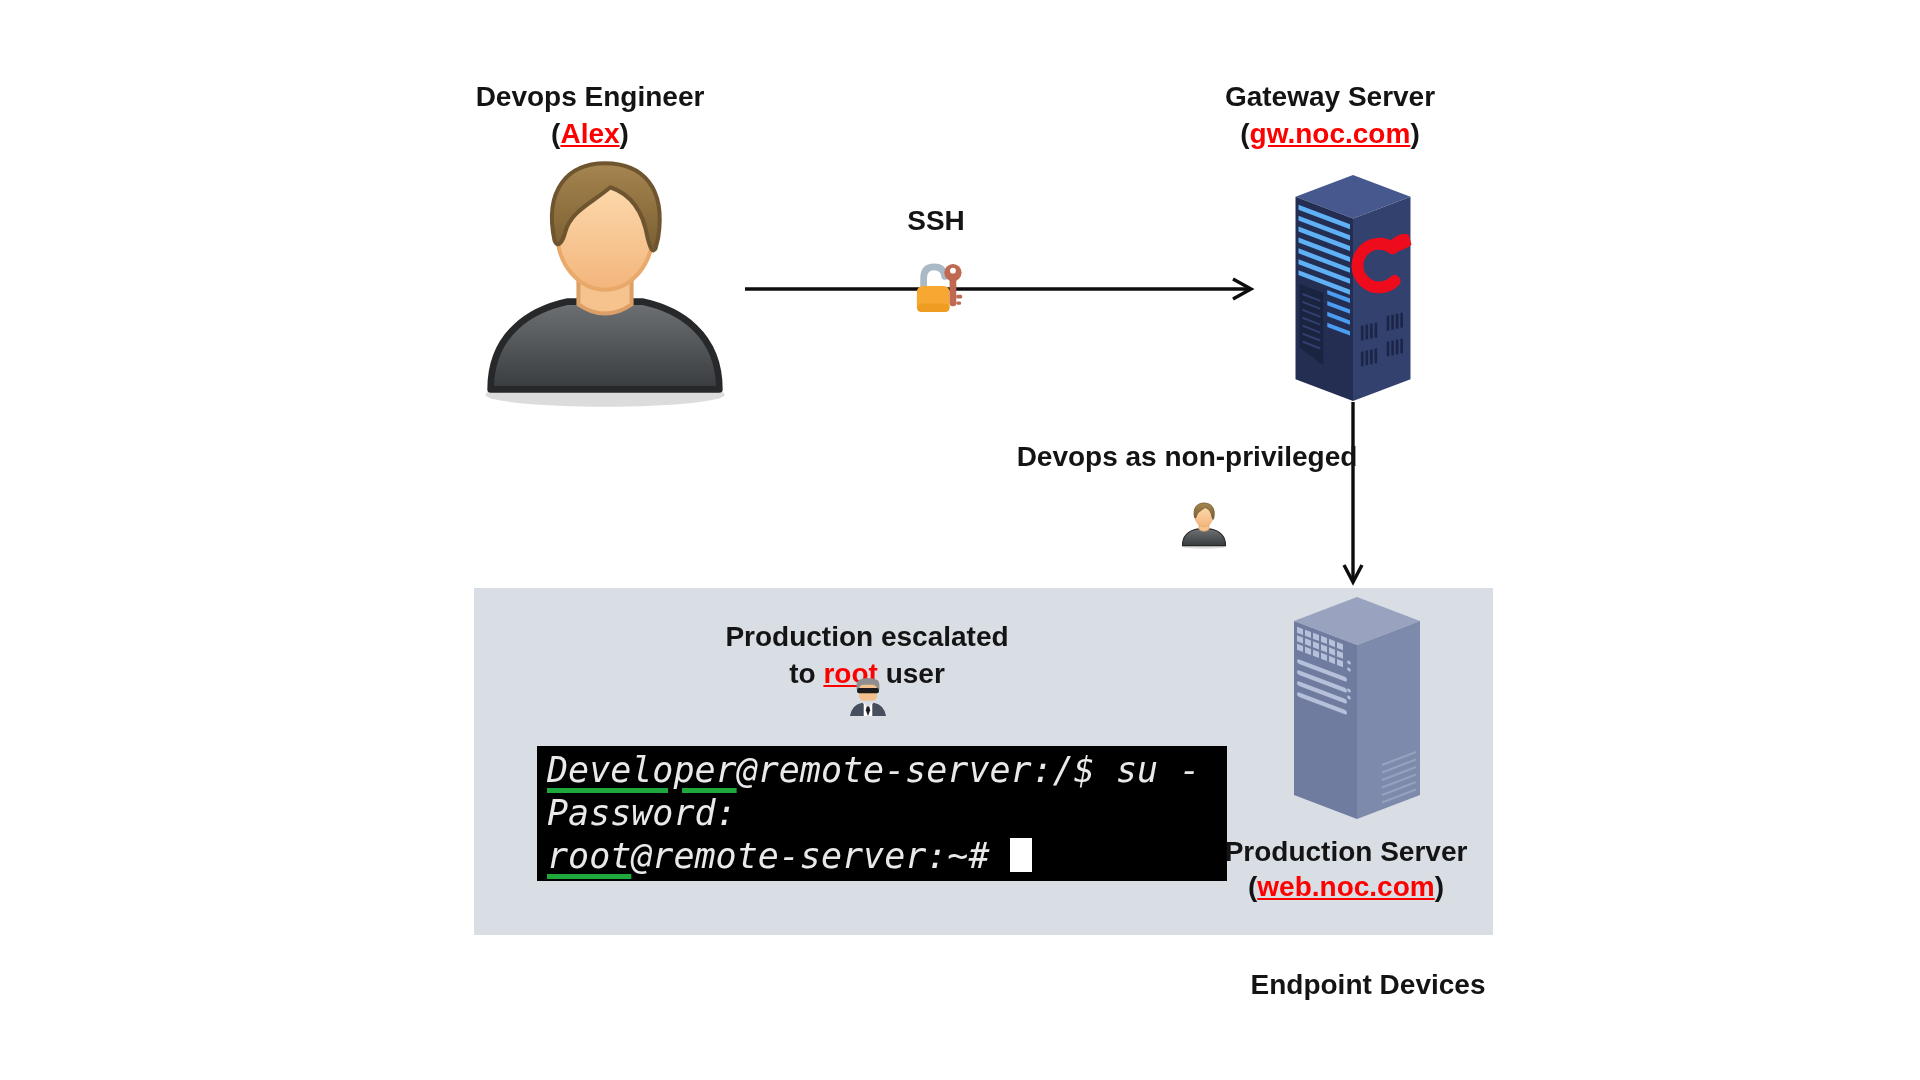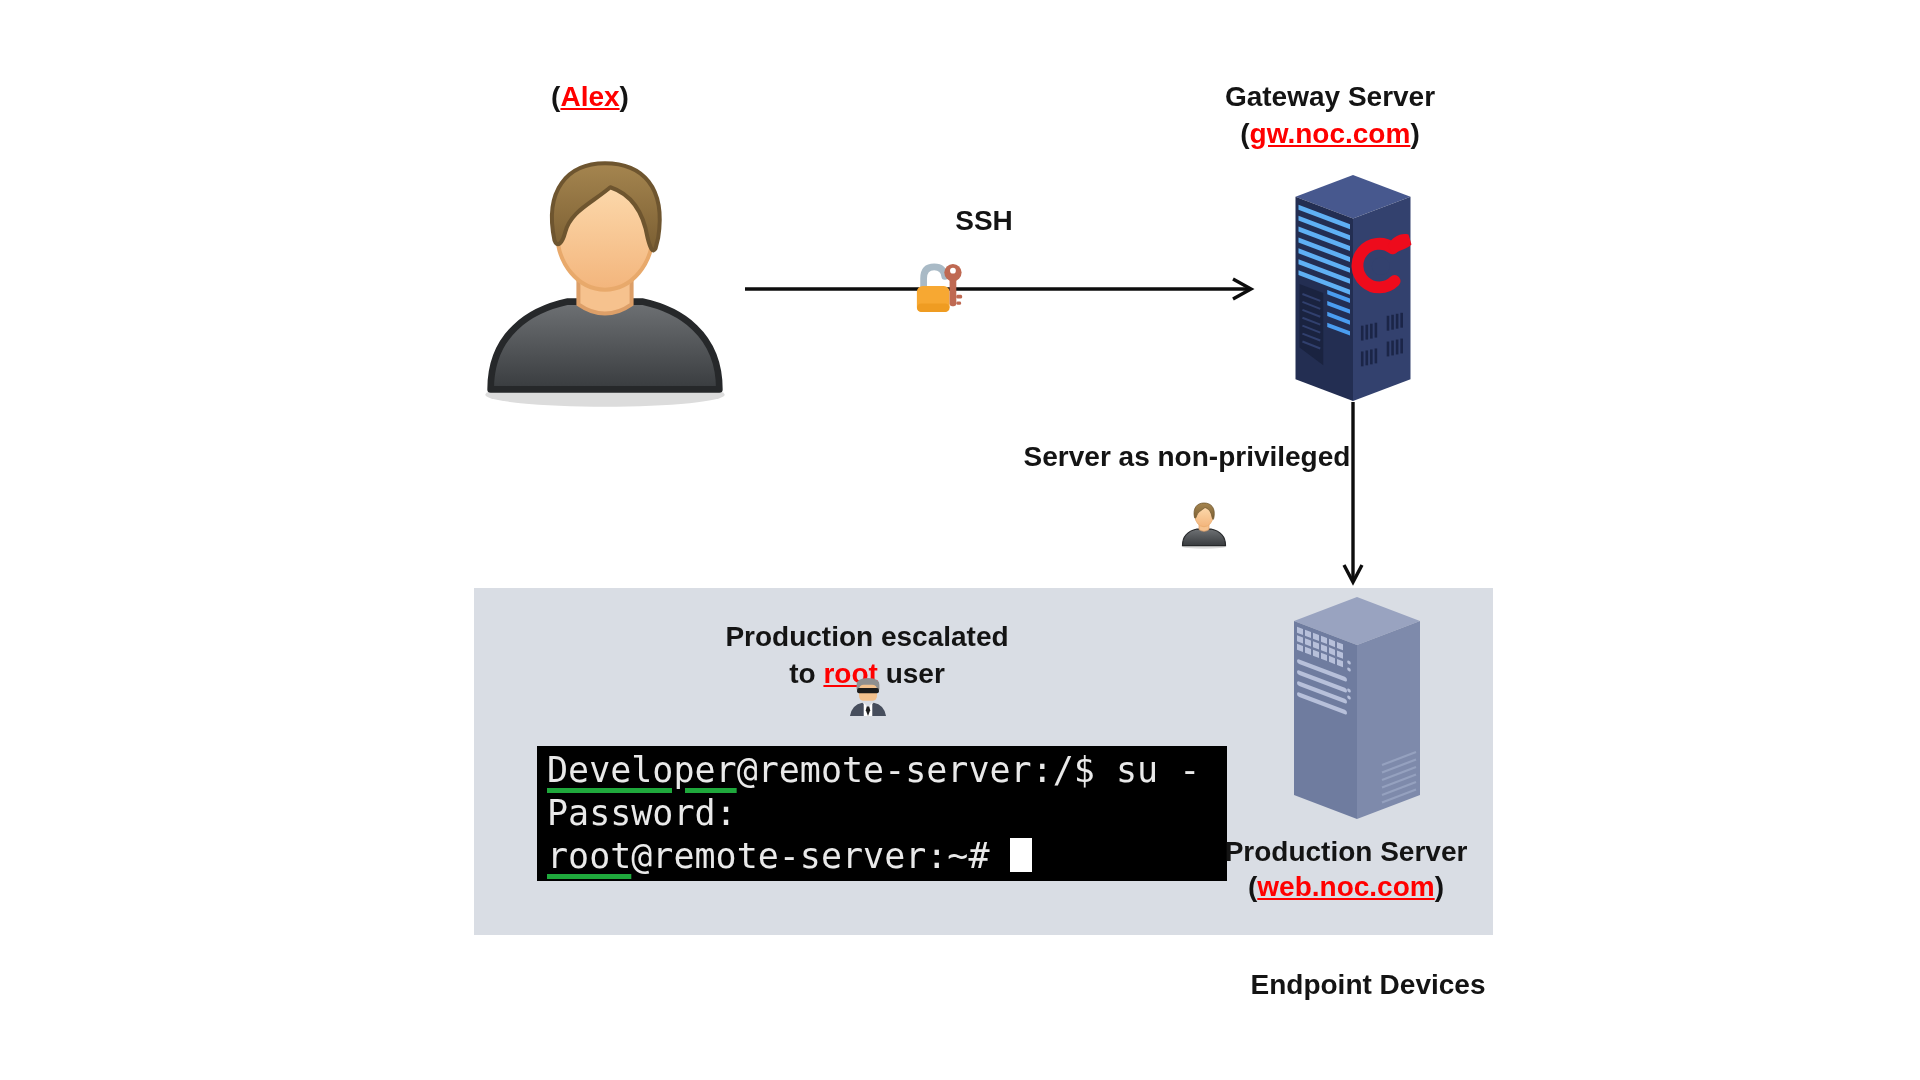--- a/index.html
+++ b/index.html
@@ -14,21 +14,21 @@
   .red{color:#ff0000;text-decoration:underline;}
   .arrows{position:absolute;left:0;top:0;pointer-events:none;}
   .zone{
     position:absolute;left:474px;top:588px;width:1019px;height:347px;
     background:#d9dde4;
   }
   .terminal{
     position:absolute;left:537px;top:746px;width:690px;height:135px;
     background:#000000;box-sizing:border-box;padding:3px 10px;
     font-family:"DejaVu Sans Mono", monospace;font-size:35px;line-height:43px;
-    color:#e9e9e9;white-space:nowrap;
+    color:#e9e9e9;white-space:nowrap;font-style:italic;
   }
   .uline{
     text-decoration:underline;
     text-decoration-color:#1fa83c;
     text-decoration-thickness:5px;
     text-underline-offset:6px;
   }
   .cursor{
     display:inline-block;width:22px;height:34px;background:#ffffff;
     margin-left:20px;vertical-align:-4px;
@@ -70,27 +70,28 @@
       <path d="M745,289 H1248"></path>
       <path d="M1233,279 L1251,289 L1233,299"></path>
       <path d="M1353,402 V580"></path>
       <path d="M1344,565 L1353,582 L1362,565"></path>
     </g>
   </svg>
 
   <div class="zone"></div>
 
   <div class="lbl" style="left:590px;top:78px;">
+    <div>Devops Engineer</div>
     <div><span>(</span><span class="red">Alex</span><span>)</span></div>
   </div>
   <svg class="icon" style="left:472px;top:158px;" width="266" height="250" viewBox="0 0 100 94">
     <use href="#sym-avatar"></use>
   </svg>
 
-  <div class="lbl" style="left:936px;top:202px;margin-left:48px;">SSH</div>
+  <div class="lbl" style="left:936px;top:202px;">SSH</div>
   <svg class="icon" style="left:914px;top:261px;" width="50" height="54" viewBox="0 0 52 56">
     <path d="M10,30 V18 Q10,6 21,6 Q31,6 32,16" stroke="#a9bac6" stroke-width="7" fill="none" stroke-linecap="round"></path>
     <rect x="3" y="26" width="34" height="27" rx="6" fill="#f7a832"></rect>
     <rect x="3" y="44" width="34" height="9" rx="4.5" fill="#ef9c22"></rect>
     <rect x="37" y="17" width="7" height="30" rx="2.5" fill="#bf6952"></rect>
     <circle cx="40.5" cy="12" r="9" fill="#bf6952"></circle>
     <circle cx="40.5" cy="10" r="3" fill="#ffffff"></circle>
     <rect x="44" y="35" width="6" height="4" rx="1.5" fill="#bf6952"></rect>
     <rect x="44" y="42" width="5" height="3.5" rx="1.5" fill="#bf6952"></rect>
   </svg>
@@ -145,21 +146,21 @@
       <rect x="113.2" y="140" width="2.6" height="15"></rect>
         <rect x="117.8" y="139" width="2.6" height="15"></rect>
       <rect x="104" y="168" width="2.6" height="15"></rect>
         <rect x="108.6" y="167" width="2.6" height="15"></rect>
       <rect x="113.2" y="166" width="2.6" height="15"></rect>
         <rect x="117.8" y="165" width="2.6" height="15"></rect>
     </g>
   </svg>
 
   <div class="lbl" style="left:1187px;top:438px;">
-    <div>Server as non-privileged</div>
+    <div>Devops as non-privileged</div>
   </div>
   <svg class="icon" style="left:1179px;top:502px;" width="50" height="47" viewBox="0 0 100 94">
     <use href="#sym-avatar"></use>
   </svg>
 
   <div class="lbl" style="left:867px;top:618px;">
     <div>Production escalated</div>
     <div><span>to </span><span class="red">root</span><span> user</span></div>
   </div>
   <svg class="icon" style="left:847px;top:678px;" width="42" height="38" viewBox="0 0 44 40">

